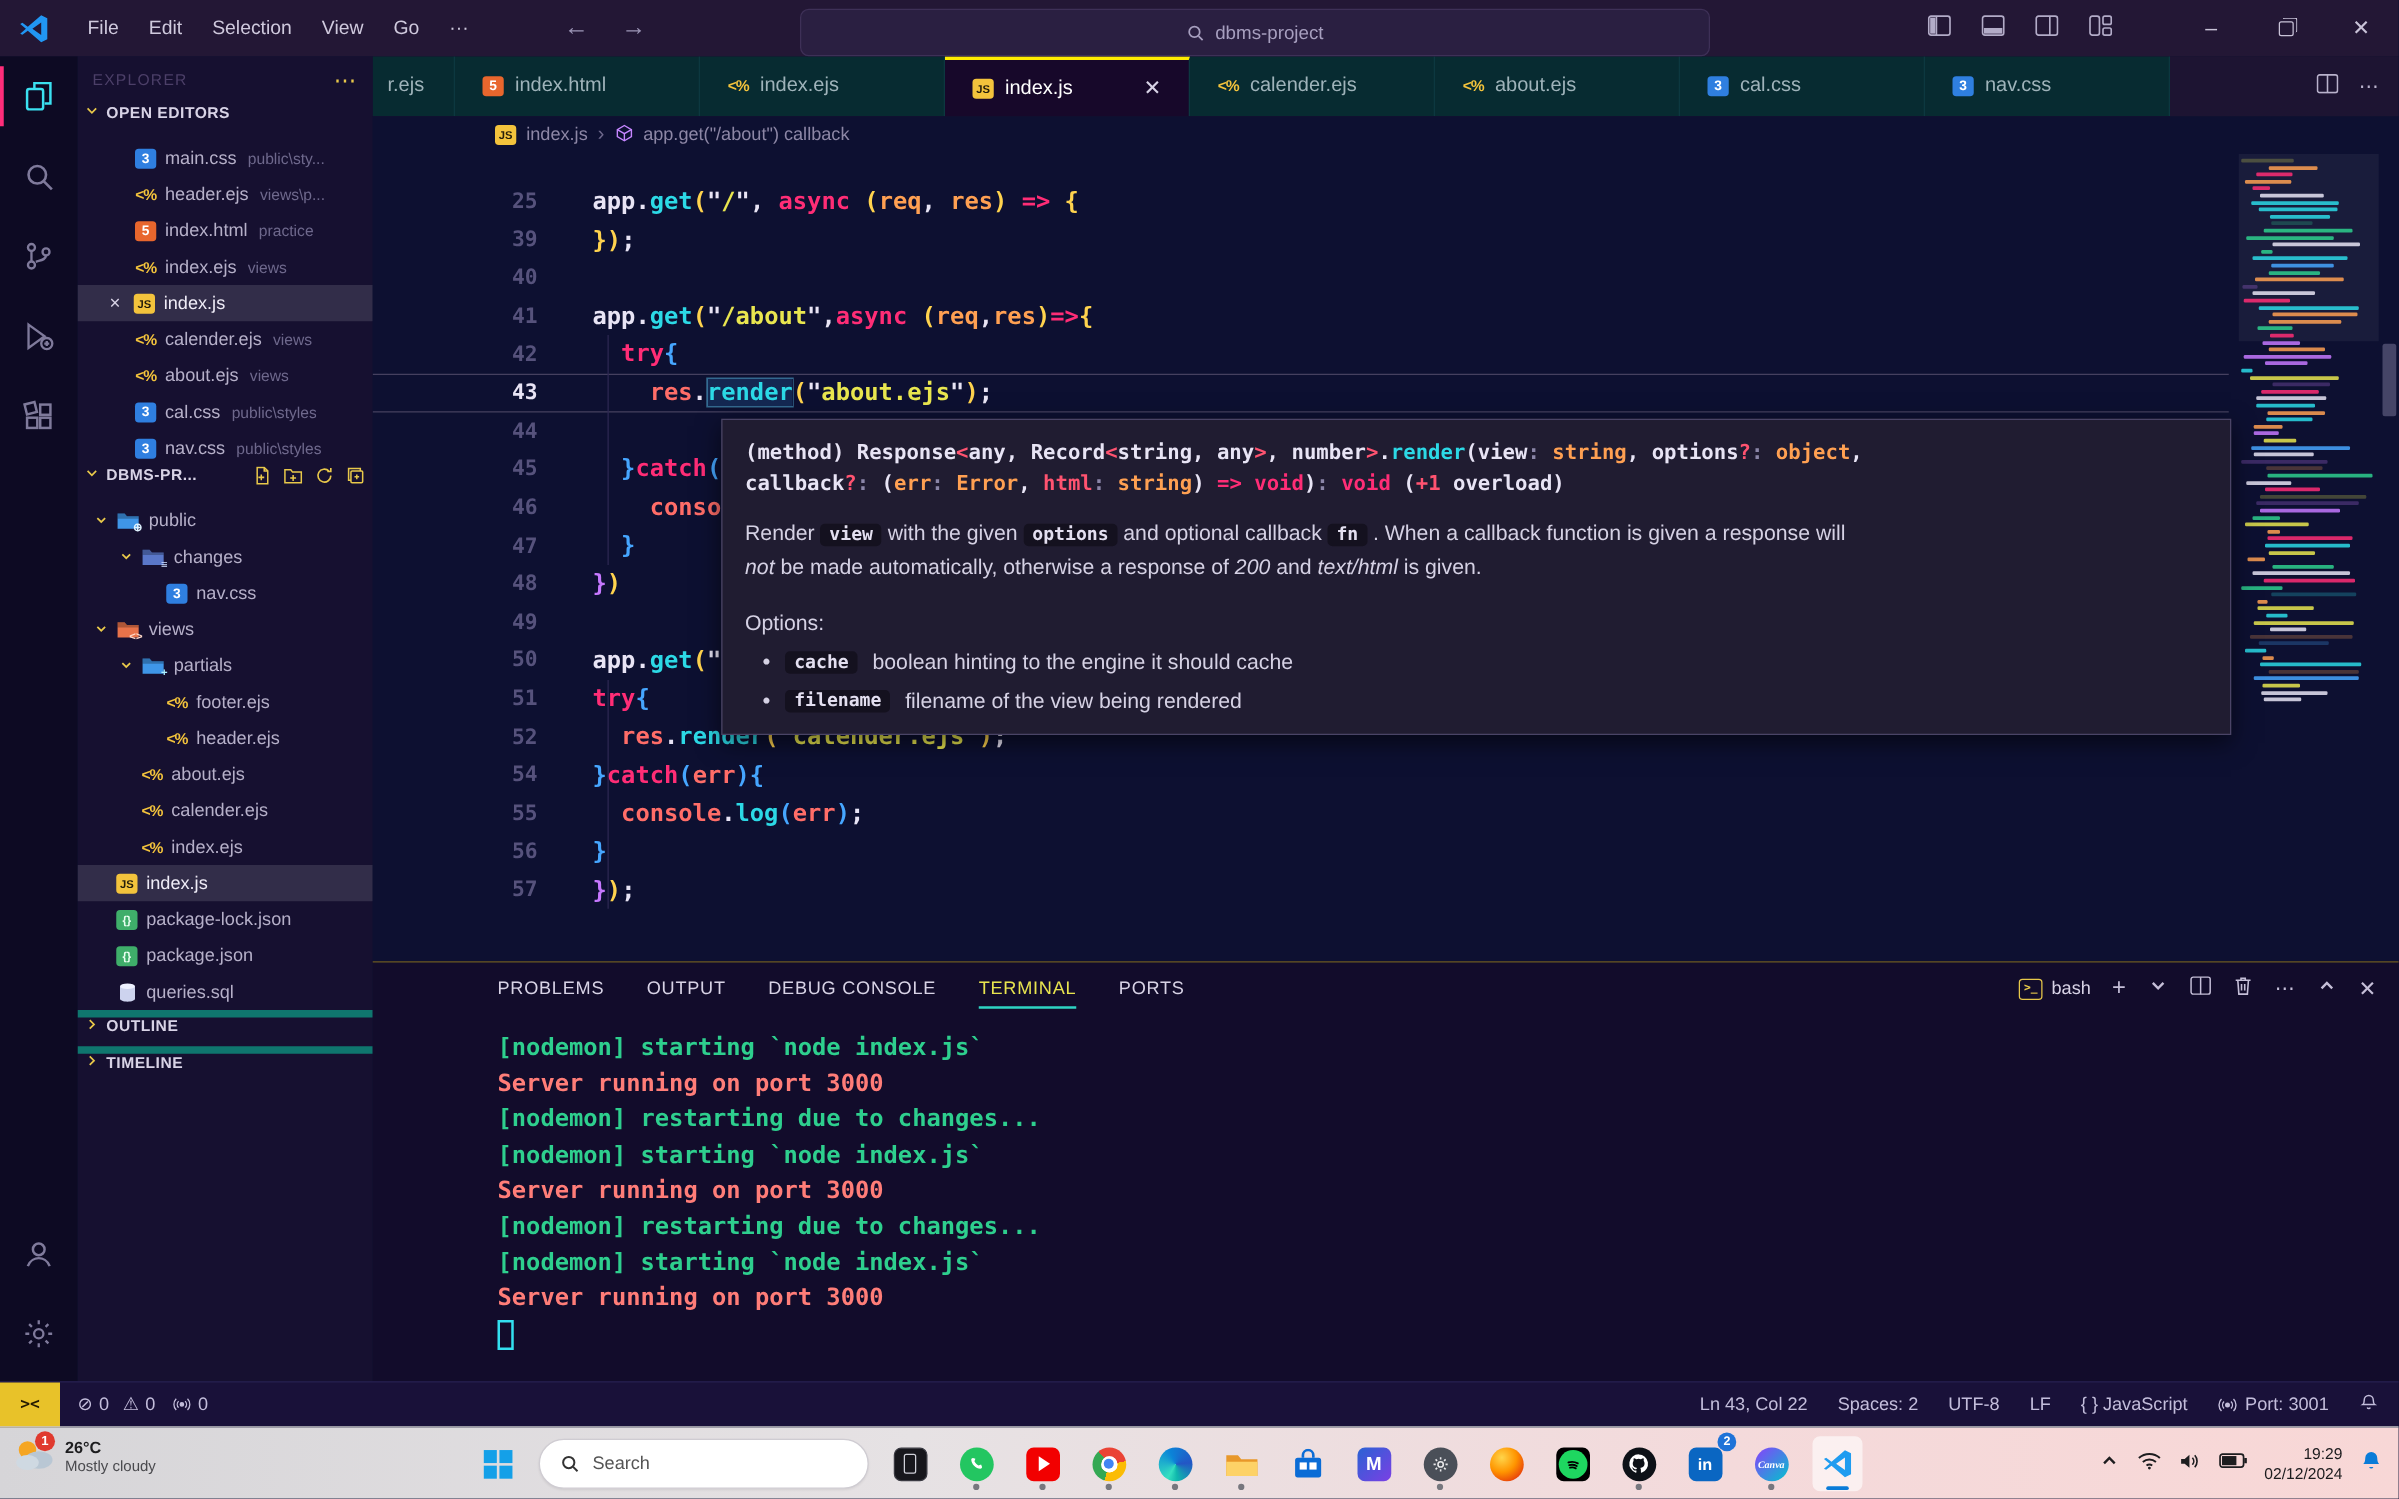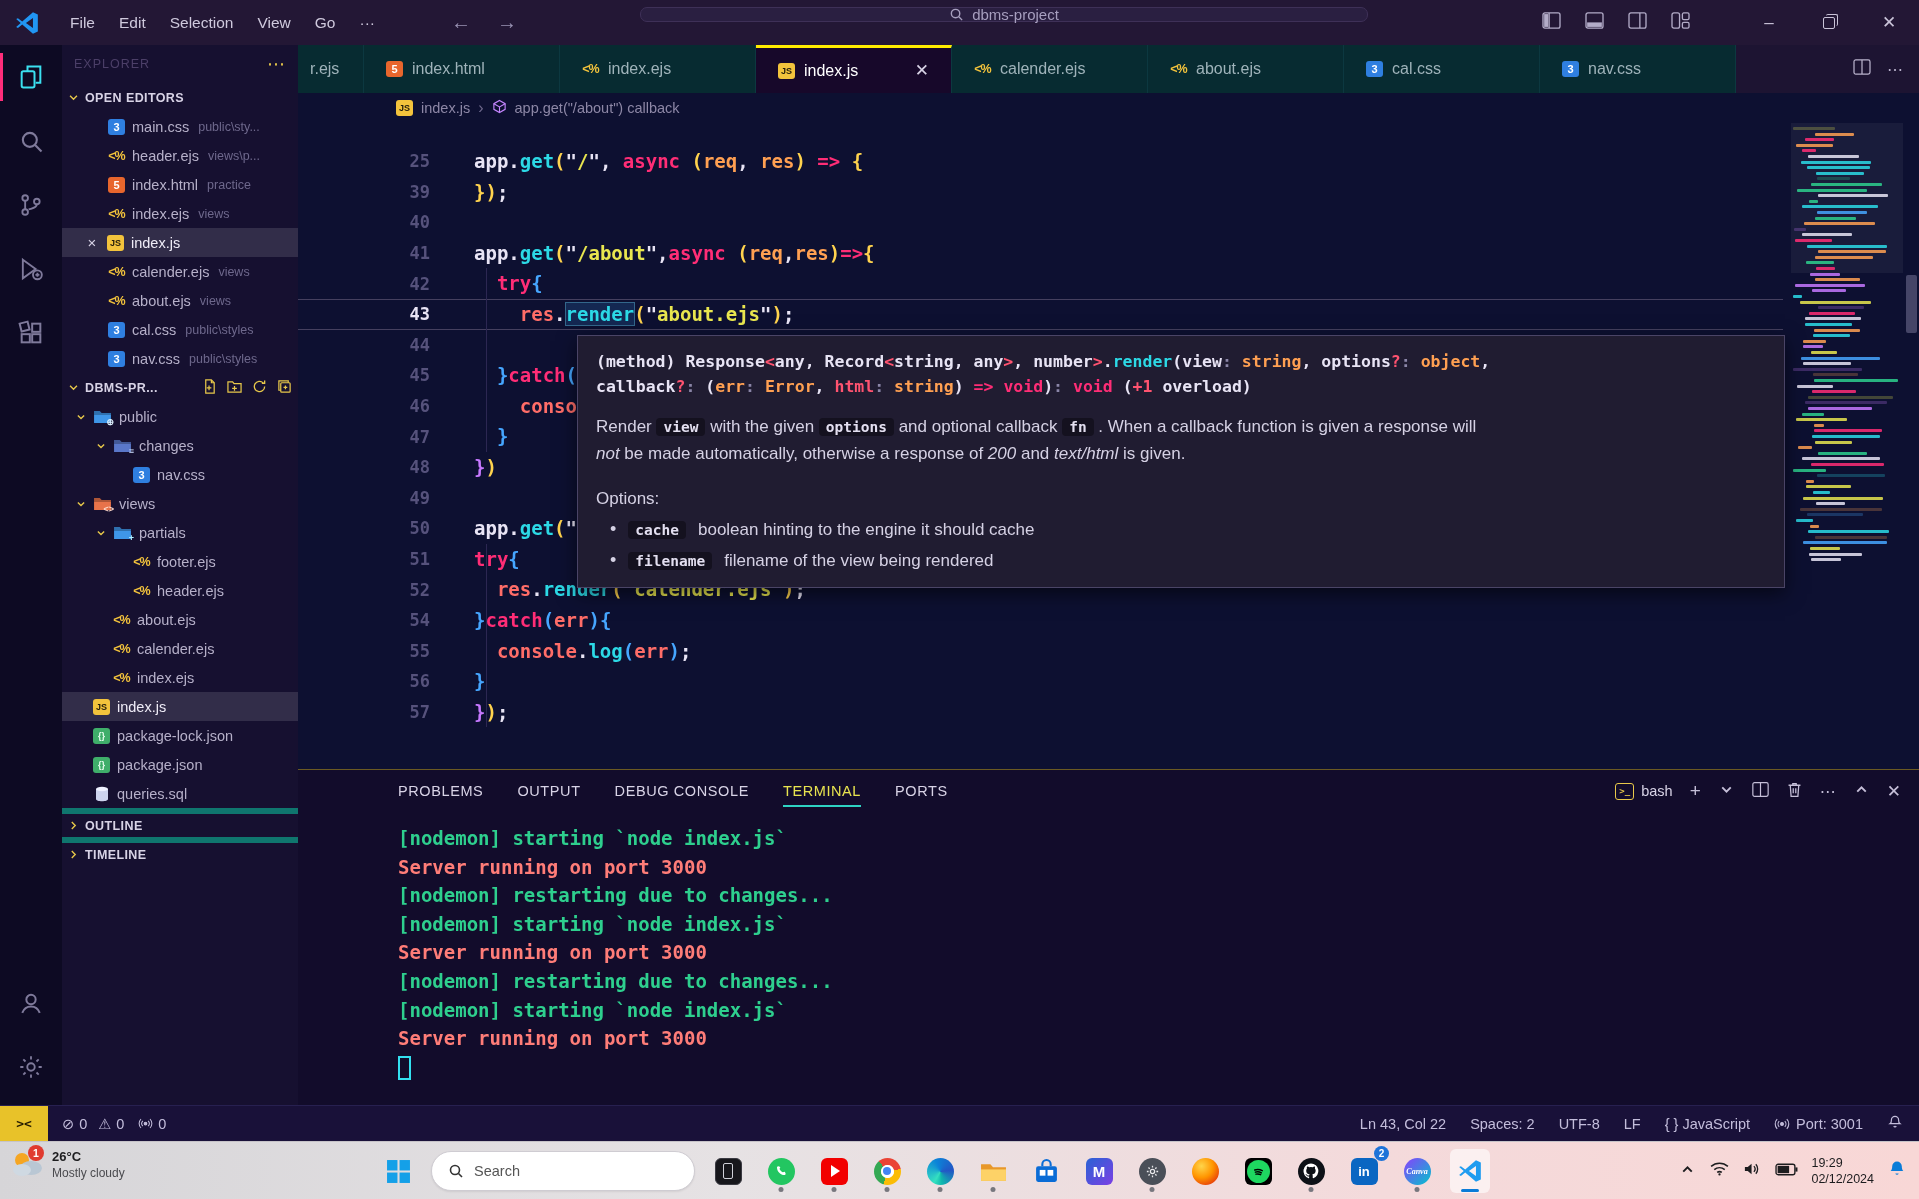--- a/index.html
+++ b/index.html
@@ -6,41 +6,41 @@
   html,body{width:1919px;height:1199px;overflow:hidden;}
   body{font-family:"Liberation Sans",sans-serif;background:#0d1031;}
   #app{position:relative;width:1919px;height:1199px;overflow:hidden;}
 
   
   #titlebar{position:absolute;left:0;top:0;width:100%;height:45px;background:#231735;display:flex;align-items:center;z-index:30;}
   #vscode-logo{margin-left:14px;width:26px;height:26px;display:flex;align-items:center;}
   #menubar{display:flex;margin-left:18px;}
   .menu-item{padding:4px 12px;color:#cfc9dd;font-size:15.5px;border-radius:5px;cursor:default;}
   .nav-arrows{display:flex;gap:26px;margin-left:64px;color:#9b94b5;font-size:20px;}
-  #title-search{position:absolute;left:640px;top:7px;width:728px;height:15px;background:#2a1f41;border:1px solid #3e3057;border-radius:7px;display:flex;align-items:center;justify-content:center;gap:8px;color:#a79fbf;font-size:15px;}
+  #title-search{position:absolute;left:640px;top:7px;width:728px;height:38px;background:#2a1f41;border:1px solid #3e3057;border-radius:7px;display:flex;align-items:center;justify-content:center;gap:8px;color:#a79fbf;font-size:15px;}
   #layout-icons{position:absolute;left:1542px;top:0;height:45px;display:flex;align-items:center;gap:24px;color:#b3acc8;}
   #layout-icons svg{width:19px;height:17px;}
   #window-controls{position:absolute;right:0;top:0;height:45px;display:flex;align-items:center;}
   .win-btn{width:60px;height:45px;display:flex;align-items:center;justify-content:center;color:#c9c3d8;font-size:17px;}
   .restore-glyph{width:12px;height:12px;border:1.4px solid #c9c3d8;border-radius:2px;position:relative;}
   .restore-glyph:before{content:"";position:absolute;left:2px;top:-4px;width:11px;height:11px;border:1.4px solid #c9c3d8;border-left:none;border-bottom:none;border-radius:2px;}
 
   
   #activitybar{position:absolute;left:0;top:45px;width:62px;height:1060px;background:#0d0a23;z-index:20;display:flex;flex-direction:column;align-items:center;}
   .act-item{width:62px;height:64px;display:flex;align-items:center;justify-content:center;color:#7f7a9b;position:relative;}
   .act-item.active{color:#3be0f0;}
   .act-item.active:before{content:"";position:absolute;left:0;top:8px;bottom:8px;width:3px;background:#ff2d7a;}
   .act-item svg{width:28px;height:28px;}
   #act-bottom{margin-top:auto;margin-bottom:6px;display:flex;flex-direction:column;align-items:center;}
 
   
   #sidebar{position:absolute;left:62px;top:45px;width:236px;height:1060px;background:#161030;z-index:10;color:#b6b0c9;}
   #expl-header{height:38px;display:flex;align-items:center;padding:0 12px;color:#4c3f68;font-size:12.5px;letter-spacing:1px;}
   #expl-header .dots{margin-left:auto;color:#e8c84a;font-size:18px;letter-spacing:1px;}
-  .sec-header{height:29px;display:flex;align-items:center;gap:6px;padding:0 6px;font-weight:700;font-size:12.5px;color:#d8d3e6;letter-spacing:.4px;}
+  .sec-header{height:29px;display:flex;align-items:flex-start;gap:6px;padding:0 6px;font-weight:700;font-size:12.5px;color:#d8d3e6;letter-spacing:.4px;}
   .sec-header .chev{color:#e8c84a;display:flex;}
   .proj-actions{margin-left:auto;display:flex;gap:10px;color:#e8c84a;}
   .proj-actions svg{width:15px;height:15px;}
   .sb-row{height:29px;display:flex;align-items:center;gap:7px;font-size:14.5px;white-space:nowrap;overflow:hidden;padding-right:4px;}
   .sb-row .suffix{color:#6e688c;font-size:12.5px;margin-left:2px;overflow:hidden;text-overflow:ellipsis;}
   .sb-row.selected{background:rgba(255,255,255,.12);color:#efecf7;}
   .sb-row .close-x{width:16px;color:#d8d3e6;font-size:15px;text-align:center;}
   .fi{display:inline-flex;width:17px;height:16px;border-radius:3px;align-items:center;justify-content:center;font-weight:800;flex:none;}
   .fi-js{background:#f3c33c;color:#241d0b;font-size:9px;}
   .fi-ejs{color:#f3c33c;font-size:12.5px;letter-spacing:-1px;}
@@ -131,21 +131,21 @@
   .app-rrect{width:27px;height:27px;border-radius:6px;display:flex;align-items:center;justify-content:center;position:relative;}
   .yt-play{width:0;height:0;border-left:9px solid #fff;border-top:6px solid transparent;border-bottom:6px solid transparent;margin-left:2px;}
   .chrome{width:27px;height:27px;border-radius:50%;background:conic-gradient(from -40deg,#ea4335 0 33%,#fbbc05 33% 66%,#34a853 66% 100%);position:relative;}
   .chrome:after{content:"";position:absolute;left:7px;top:7px;width:13px;height:13px;border-radius:50%;background:#fff;box-shadow:inset 0 0 0 3px #fff;}
   .chrome:before{content:"";position:absolute;left:9.5px;top:9.5px;width:8px;height:8px;border-radius:50%;background:#4285f4;z-index:1;}
   .edge{width:27px;height:27px;border-radius:50%;background:conic-gradient(from 210deg,#35e0c0,#0b84d8 35%,#2356c5 65%,#0fb8ad 90%,#35e0c0);}
   .spotify-c{width:23px;height:23px;border-radius:50%;background:#1ed760;display:flex;align-items:center;justify-content:center;}
   .tb-badge{position:absolute;top:-3px;right:-5px;min-width:15px;height:15px;border-radius:8px;background:#1e73d8;color:#fff;font-size:10px;font-weight:700;display:flex;align-items:center;justify-content:center;padding:0 3px;}
   #tb-search{width:264px;height:40px;background:#fff;border:1px solid #cfccd2;border-radius:20px;display:flex;align-items:center;gap:10px;padding:0 16px;color:#555;font-size:14.5px;box-shadow:0 1px 2px rgba(0,0,0,.08);}
   #tb-right{position:absolute;right:12px;top:0;height:58px;display:flex;align-items:center;gap:13px;}
-  #tb-clock{display:flex;flex-direction:column;align-items:flex-start;line-height:1.3;font-size:12.5px;color:#1c1c1e;}
+  #tb-clock{display:flex;flex-direction:column;align-items:flex-end;line-height:1.3;font-size:12.5px;color:#1c1c1e;}
 </style>
 </head>
 <body>
 
 <div id="app">
 
   <div id="titlebar">
     <span id="vscode-logo">
       <svg viewBox="0 0 24 24">
           <path d="M17.5 2L7.6 10.6 3.6 7.5 2 8.4l4.2 3.6L2 15.6l1.6.9 4-3.1L17.5 22l4.5-2.2V4.2L17.5 2zm0 5.3v9.4L11 12l6.5-4.7z" fill="#2196f3"></path>

